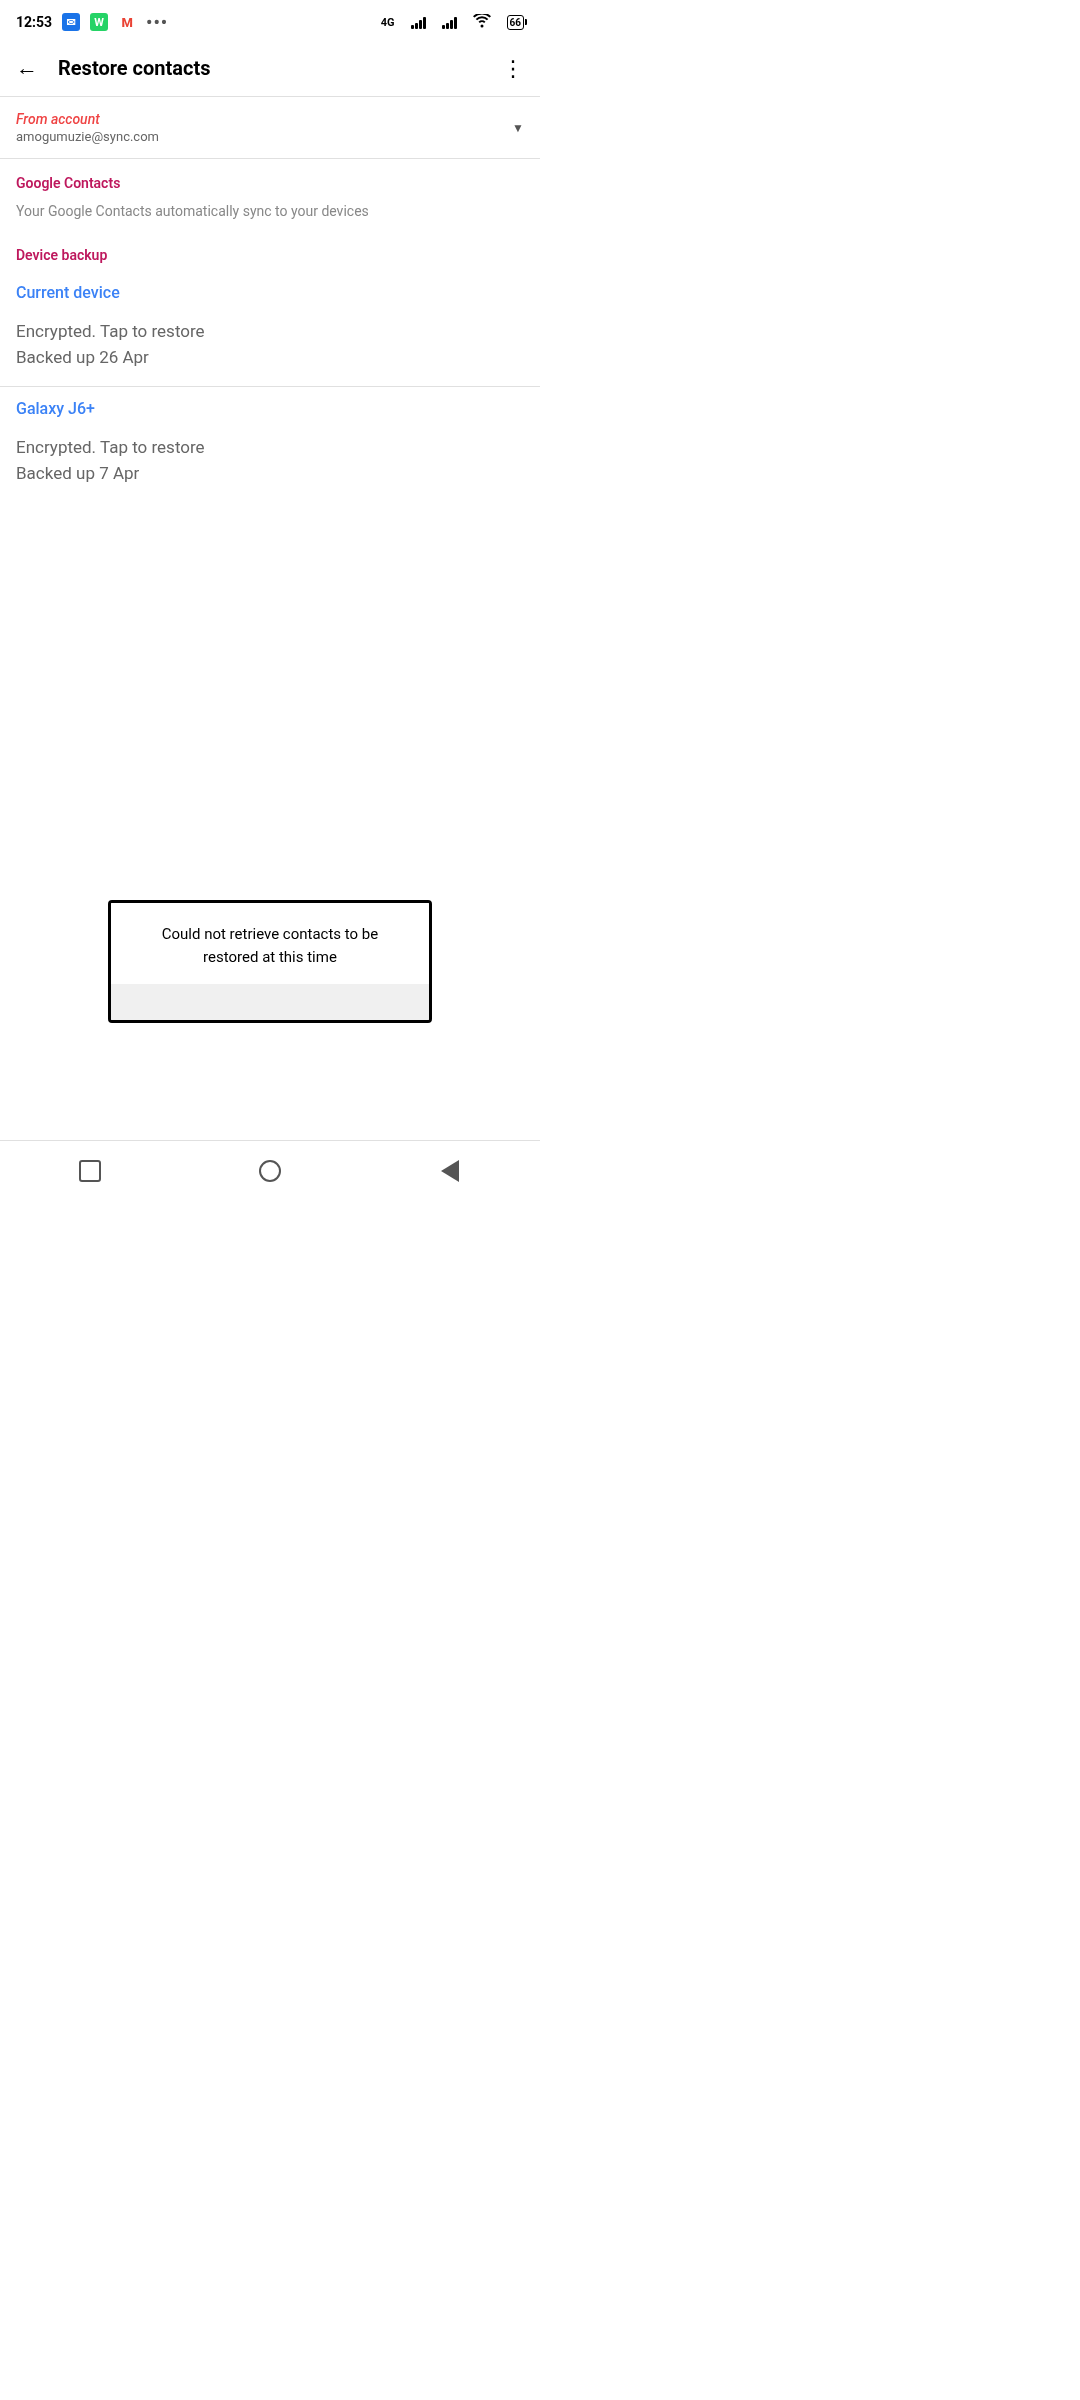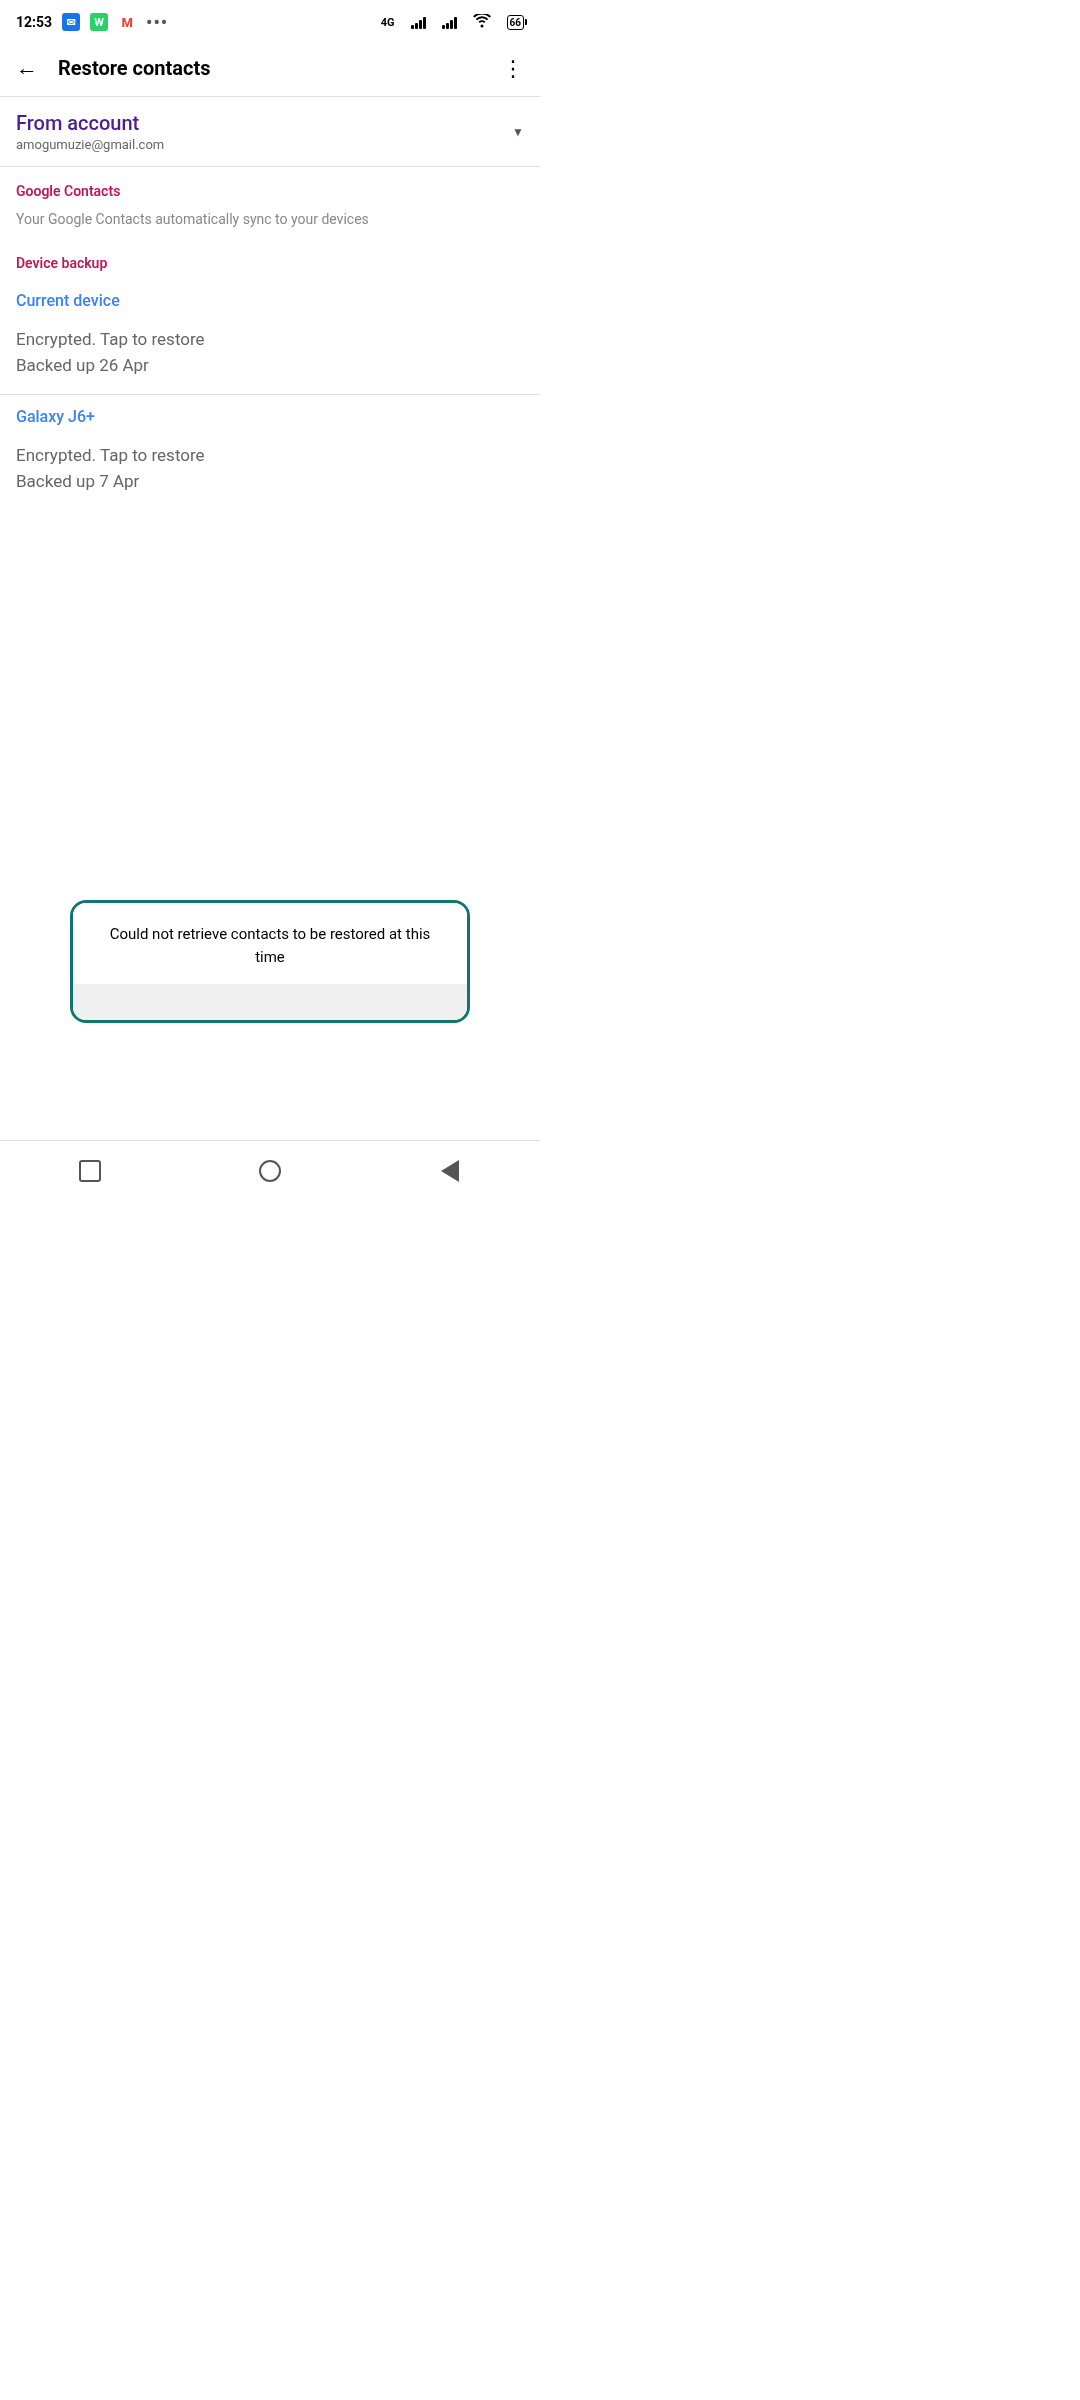--- a/index.html
+++ b/index.html
@@ -150,23 +150,24 @@
     
     .account-row {
       display: flex;
       align-items: center;
       justify-content: space-between;
       padding: 14px 16px;
       cursor: pointer;
     }
 
     .account-label {
-      font-size: 20px;
-      color: #4c1d95;
+      font-size: 14px;
+      color: #ef4444;
       font-weight: 500;
+      font-style: italic;
     }
 
     .account-email {
       font-size: 13px;
       color: #666;
       margin-top: 2px;
     }
 
     .dropdown-arrow {
       font-size: 12px;
@@ -207,23 +208,23 @@
       margin-top: 17px;
       line-height: 1.5;
     }
 
     
     .error-container {
       position: absolute;
       left: 50%;
       transform: translateX(-50%);
       top: 900px;
-      width: 400px;
-      border: 3px solid #0f766e;
-      border-radius: 16px;
+      width: 324px;
+      border: 3px solid #000000;
+      border-radius: 4px;
       background: #fff;
       overflow: hidden;
     }
 
     .error-message-box {
       background: #fff;
       padding: 20px 24px 16px 24px;
     }
 
     .error-text {
@@ -323,21 +324,21 @@
   <span class="back-arrow">←</span>
   <span class="app-title">Restore contacts</span>
   <span class="more-vert">⋮</span>
 </div>
 
 <div class="divider"></div>
 
 <div class="account-row">
   <div>
     <div class="account-label">From account</div>
-    <div class="account-email">amogumuzie@gmail.com</div>
+    <div class="account-email">amogumuzie@sync.com</div>
   </div>
   <span class="dropdown-arrow">▼</span>
 </div>
 
 <div class="divider"></div>
 
 <div class="section-header">
   <div class="section-title">Google Contacts</div>
 </div>
 <div class="section-subtitle">Your Google Contacts automatically sync to your devices</div>

